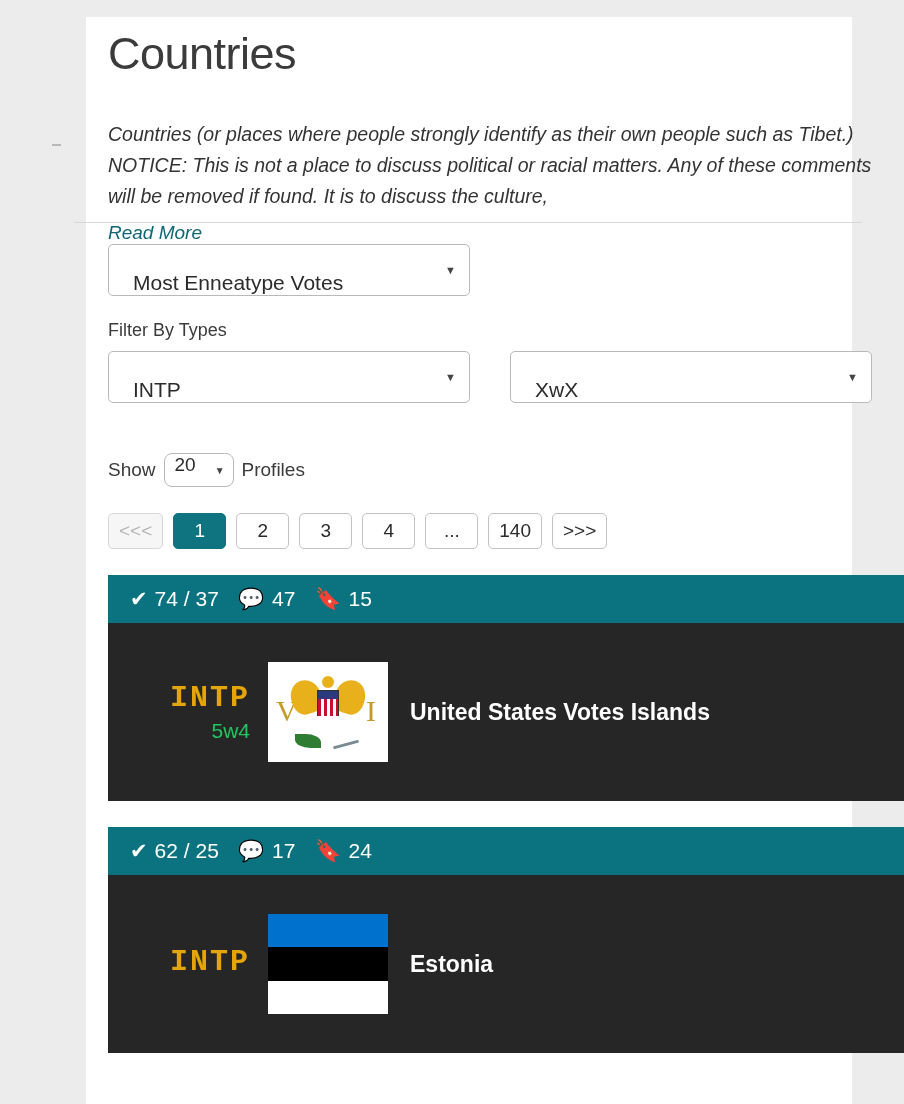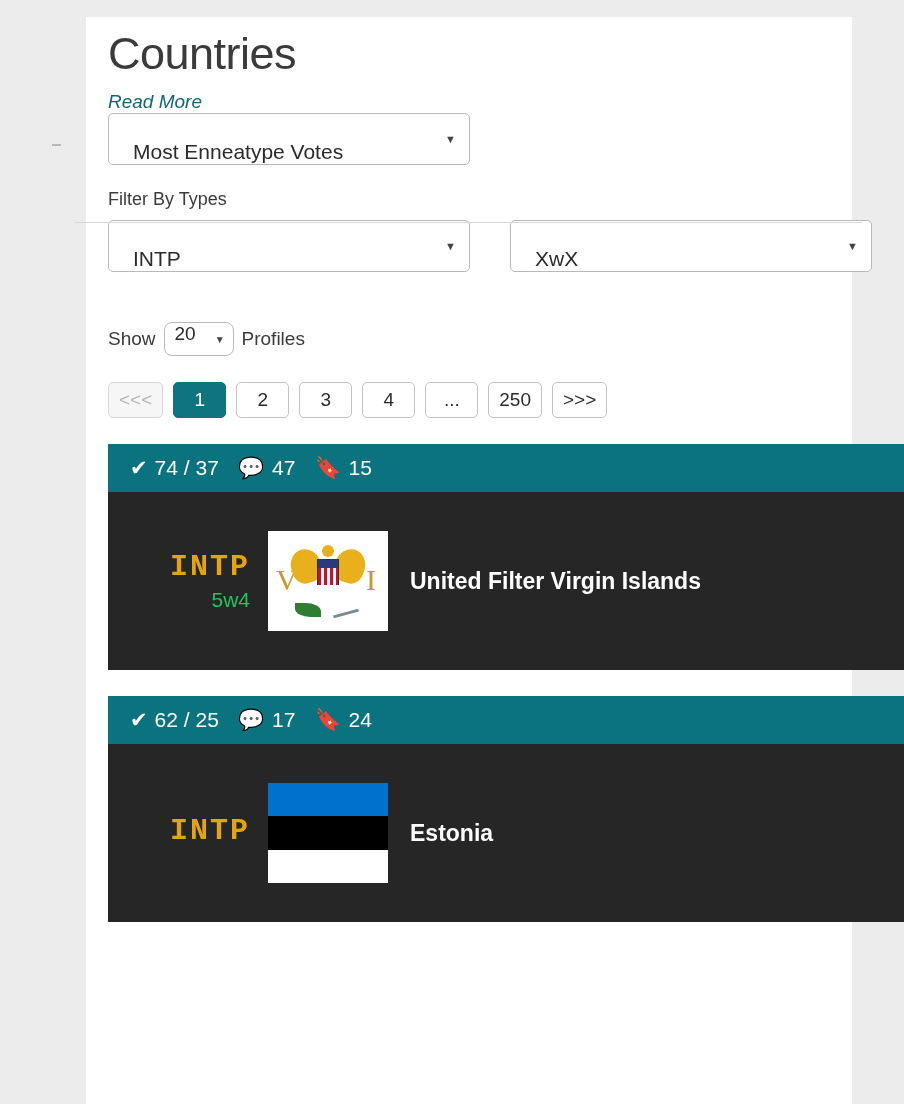--- a/index.html
+++ b/index.html
@@ -272,20 +272,21 @@
 
 <div class="page">
   <div class="left-edge">
     <div class="left-tick"></div>
   </div>
 
   <div class="content">
 
     <h1 class="title">Countries</h1>
 
+    <div class="desc">Countries (or places where people strongly identify as their own people such as Tibet.) NOTICE: This is not a place to discuss political or racial matters. Any of these comments will be removed if found. It is to discuss the culture,</div>
     <a class="read-more">Read More</a>
 
     <div class="select-box w-select">
       <span>Most Enneatype Votes</span>
       <span class="caret">▼</span>
     </div>
 
     <div class="field-label">Filter By Types</div>
     <div class="filter-row">
       <div class="select-box w-select">
@@ -307,21 +308,21 @@
       <span>Profiles</span>
     </div>
 
     <div class="pager">
       <div class="pg disabled">&lt;&lt;&lt;</div>
       <div class="pg active">1</div>
       <div class="pg">2</div>
       <div class="pg">3</div>
       <div class="pg">4</div>
       <div class="pg">...</div>
-      <div class="pg">250</div>
+      <div class="pg">140</div>
       <div class="pg">&gt;&gt;&gt;</div>
     </div>
 
     
     <div class="card">
       <div class="card-head">
         <span class="stat">
           <span>✔</span>
           <span>74 / 37</span>
         </span>
@@ -347,21 +348,21 @@
             <div class="head"></div>
             <div class="shield">
                 <div class="top"></div>
                 <div class="stripes"></div>
               </div>
             <div class="olive"></div>
             <div class="arrows"></div>
           </div>
           <span class="letter i">I</span>
         </div>
-        <div class="country-name">United Filter Virgin Islands</div>
+        <div class="country-name">United States Votes Islands</div>
       </div>
     </div>
 
     
     <div class="card">
       <div class="card-head">
         <span class="stat">
           <span>✔</span>
           <span>62 / 25</span>
         </span>

